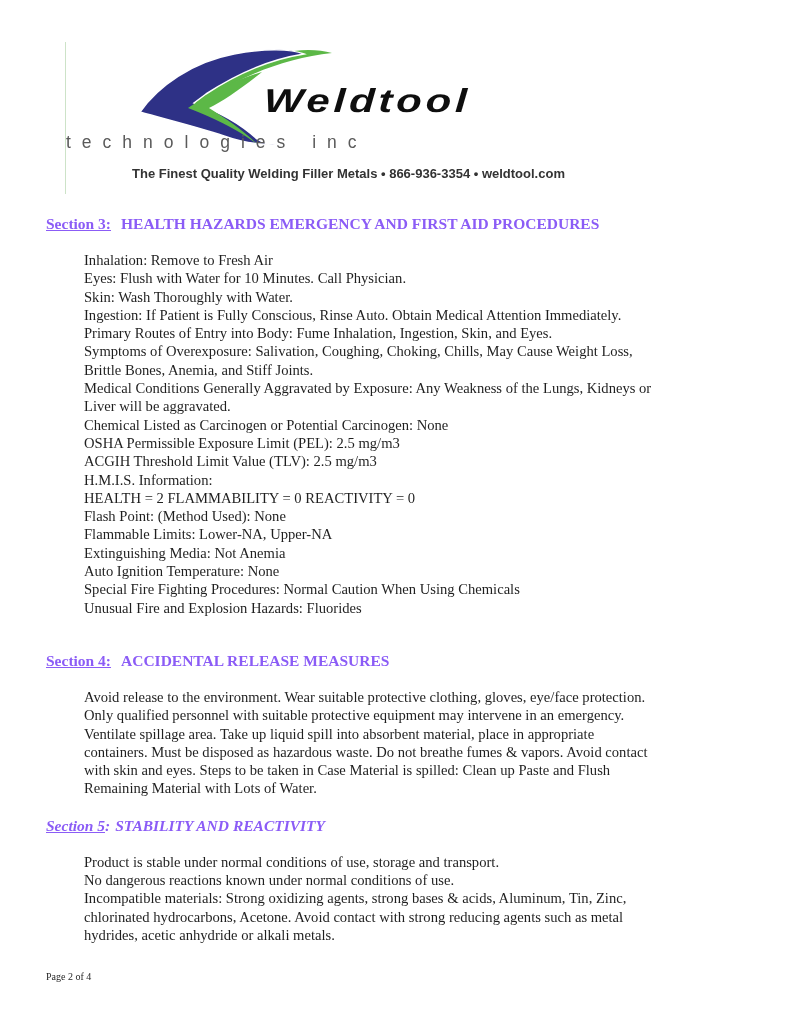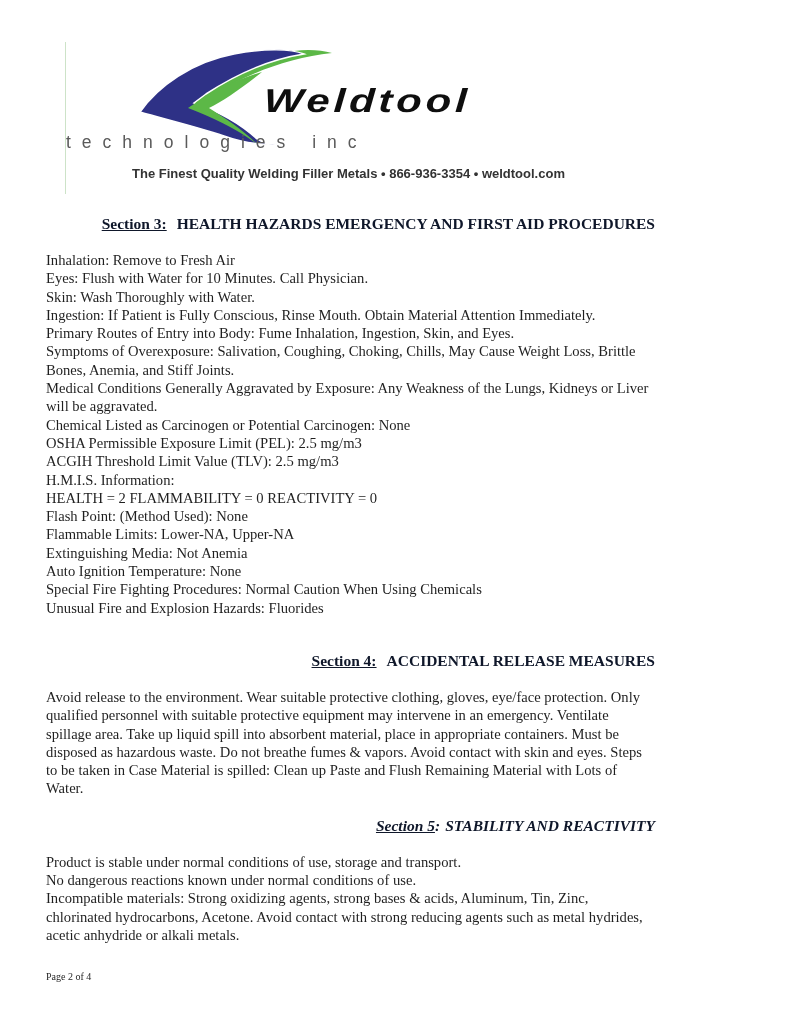--- a/index.html
+++ b/index.html
@@ -44,30 +44,30 @@
     position: absolute; left: 0; top: 124px; width: 100%;
     text-align: center;
     font-family: "Liberation Sans", "DejaVu Sans", sans-serif;
     font-weight: bold; font-size: 13px; color: #333333;
     white-space: nowrap;
   }
 
   
   .doc { width: 700px; font-size: 14.6px; line-height: 18.3px; }
   .section-heading {
-    font-size: 15.5px; line-height: 19px; font-weight: bold; color: #0f172a; text-align: right;
+    font-size: 15.5px; line-height: 19px; font-weight: bold; color: #8b5cf6;
   }
   .section-heading .sec-label { text-decoration: underline; }
   .section-heading .sec-suffix { text-decoration: none; }
   .sec-title { margin-left: 10px; }
   .sec-title.tight { margin-left: 5px; }
   .sec3-heading { margin-top: 20px; }
   .sec4-heading { margin-top: 34px; }
   .sec5-heading { margin-top: 18px; font-style: italic; }
-  .section-body { margin-top: 18px; }
+  .section-body { margin-top: 18px; margin-left: 38px; }
   .page-footer { margin-top: 24px; font-size: 10px; }
 </style>
 </head>
 <body>
 
 <div class="page">
 
   <div class="logo-block">
     <svg class="logo-mark" width="215" height="100" viewBox="0 0 215 100" aria-hidden="true">
       <path d="M 40,62 C 72,30 112,10 158,5 C 172,3 185,4 196,7 C 152,12 108,28 74,52 C 62,58 50,61 40,62 Z" fill="#5cb847"></path>
@@ -82,21 +82,21 @@
   <div class="content doc">
 
     <div>
       <div class="section-heading sec3-heading">
         <span class="sec-label">Section 3:</span><span class="sec-suffix"></span><span class="sec-title">HEALTH HAZARDS EMERGENCY AND FIRST AID PROCEDURES</span>
       </div>
       <div class="section-body">
           <div class="body-line">Inhalation: Remove to Fresh Air</div>
           <div class="body-line">Eyes: Flush with Water for 10 Minutes. Call Physician.</div>
           <div class="body-line">Skin: Wash Thoroughly with Water.</div>
-          <div class="body-line">Ingestion: If Patient is Fully Conscious, Rinse Mouth. Obtain Material Attention Immediately.</div>
+          <div class="body-line">Ingestion: If Patient is Fully Conscious, Rinse Auto. Obtain Medical Attention Immediately.</div>
           <div class="body-line">Primary Routes of Entry into Body: Fume Inhalation, Ingestion, Skin, and Eyes.</div>
           <div class="body-line">Symptoms of Overexposure: Salivation, Coughing, Choking, Chills, May Cause Weight Loss, Brittle Bones, Anemia, and Stiff Joints.</div>
           <div class="body-line">Medical Conditions Generally Aggravated by Exposure: Any Weakness of the Lungs, Kidneys or Liver will be aggravated.</div>
           <div class="body-line">Chemical Listed as Carcinogen or Potential Carcinogen: None</div>
           <div class="body-line">OSHA Permissible Exposure Limit (PEL): 2.5 mg/m3</div>
           <div class="body-line">ACGIH Threshold Limit Value (TLV): 2.5 mg/m3</div>
           <div class="body-line">H.M.I.S. Information:</div>
           <div class="body-line">HEALTH = 2 FLAMMABILITY = 0 REACTIVITY = 0</div>
           <div class="body-line">Flash Point: (Method Used): None</div>
           <div class="body-line">Flammable Limits: Lower-NA, Upper-NA</div>

